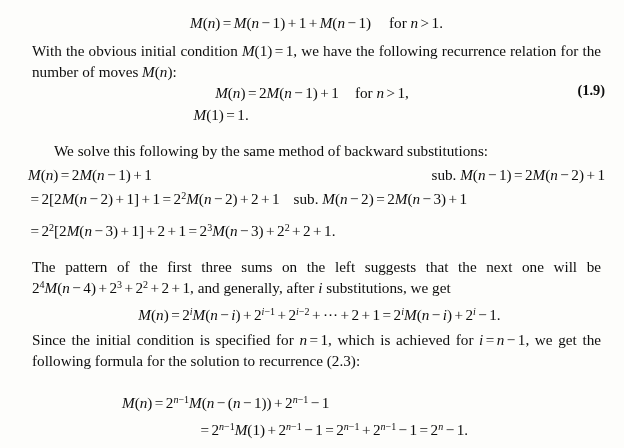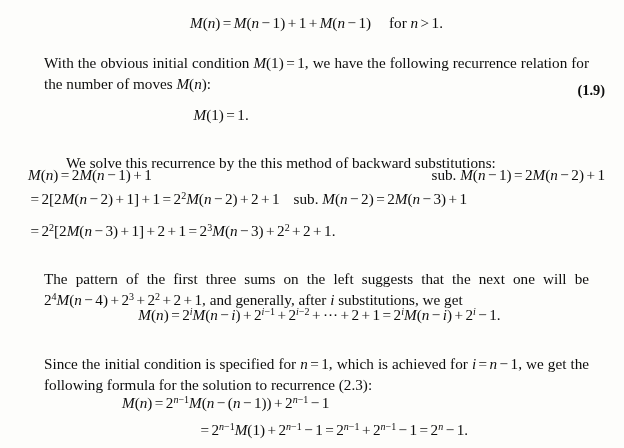--- a/index.html
+++ b/index.html
@@ -21,21 +21,21 @@
     box-sizing: border-box;
     padding: 0 19px 0 28px;
   }
 
   
   .para {
     font-size: 15.2px;
     line-height: 21px;
     text-align: justify;
     text-justify: inter-word;
-    margin: 16px;
+    margin: 4px;
   }
   .para.indent { text-indent: 22px; }
 
   .eq-line {
     font-size: 15.2px;
     line-height: 21px;
     white-space: nowrap;
     margin: 0;
   }
 
@@ -87,30 +87,35 @@
     </span>
   </div>
 
   <div class="row" style="top:36px;">
     <p class="para">
       With the obvious initial condition <span class="mi">M</span>(1)<span class="opw">=</span>1, we have the following recurrence
       relation for the number of moves <span class="mi">M</span>(<span class="mi">n</span>):
     </p>
   </div>
 
+  <div class="disp" style="top:82px; left:0; right:0; text-align:center;">
+    <span class="eq-line">
+      <span class="mi">M</span>(<span class="mi">n</span>)<span class="opw">=</span>2<span class="mi">M</span>(<span class="mi">n</span><span class="opw">−</span>1)<span class="opw">+</span>1<span style="display:inline-block;width:16px;"></span>for&nbsp;<span class="mi">n</span><span class="opw">&gt;</span>1,
+    </span>
+  </div>
   <div class="eqnum" style="top:82px;">(1.9)</div>
 
   <div class="disp" style="top:104px; left:0; right:0; text-align:center;">
     <span class="eq-line" style="display:inline-block; text-align:left; width:270px; padding-left:2px;margin-left:31px;">
       <span class="mi">M</span>(1)<span class="opw">=</span>1.
     </span>
   </div>
 
   <div class="row" style="top:136px;">
-    <p class="para indent">We solve this recurrence by the this method of backward substitutions:</p>
+    <p class="para indent">We solve this following by the same method of backward substitutions:</p>
   </div>
 
   <div class="two-col" style="top:164px;">
     <span class="lhs eq-line">
       <span class="mi">M</span>(<span class="mi">n</span>)<span class="opw">=</span>2<span class="mi">M</span>(<span class="mi">n</span><span class="opw">−</span>1)<span class="opw">+</span>1
     </span>
     <span class="rhs eq-line">
       <span class="sub-note">sub.</span>&nbsp;<span class="mi">M</span>(<span class="mi">n</span><span class="opw">−</span>1)<span class="opw">=</span>2<span class="mi">M</span>(<span class="mi">n</span><span class="opw">−</span>2)<span class="opw">+</span>1
     </span>
   </div>
@@ -133,21 +138,21 @@
       2<sup>4</sup><span class="mi">M</span>(<span class="mi">n</span><span class="opw">−</span>4)<span class="opw">+</span>2<sup>3</sup><span class="opw">+</span>2<sup>2</sup><span class="opw">+</span>2<span class="opw">+</span>1, and generally, after <span class="mi">i</span> substitutions, we get
     </p>
   </div>
 
   <div class="disp" style="top:304px; left:0; right:0; text-align:center;padding-left:15px;">
     <span class="eq-line">
       <span class="mi">M</span>(<span class="mi">n</span>)<span class="opw">=</span>2<sup><span class="mi">i</span></sup><span class="mi">M</span>(<span class="mi">n</span><span class="opw">−</span><span class="mi">i</span>)<span class="opw">+</span>2<sup><span class="mi">i</span>−1</sup><span class="opw">+</span>2<sup><span class="mi">i</span>−2</sup><span class="opw">+</span>···<span class="opw">+</span>2<span class="opw">+</span>1<span class="opw">=</span>2<sup><span class="mi">i</span></sup><span class="mi">M</span>(<span class="mi">n</span><span class="opw">−</span><span class="mi">i</span>)<span class="opw">+</span>2<sup><span class="mi">i</span></sup><span class="opw">−</span>1.
     </span>
   </div>
 
-  <div class="row" style="top:337px;">
+  <div class="row" style="top:325px;">
     <p class="para">
       Since the initial condition is specified for <span class="mi">n</span><span class="opw">=</span>1, which is achieved for <span class="mi">i</span><span class="opw">=</span><span class="mi">n</span><span class="opw">−</span>1, we
       get the following formula for the solution to recurrence (2.3):
     </p>
   </div>
 
   <div class="disp" style="top:392px; left:0; right:0; text-align:center;">
     <span class="eq-line" style="display:inline-block; text-align:left; width:380px;">
       <span class="mi">M</span>(<span class="mi">n</span>)<span class="opw">=</span>2<sup><span class="mi">n</span>−1</sup><span class="mi">M</span>(<span class="mi">n</span><span class="opw">−</span>(<span class="mi">n</span><span class="opw">−</span>1))<span class="opw">+</span>2<sup><span class="mi">n</span>−1</sup><span class="opw">−</span>1
     </span>

